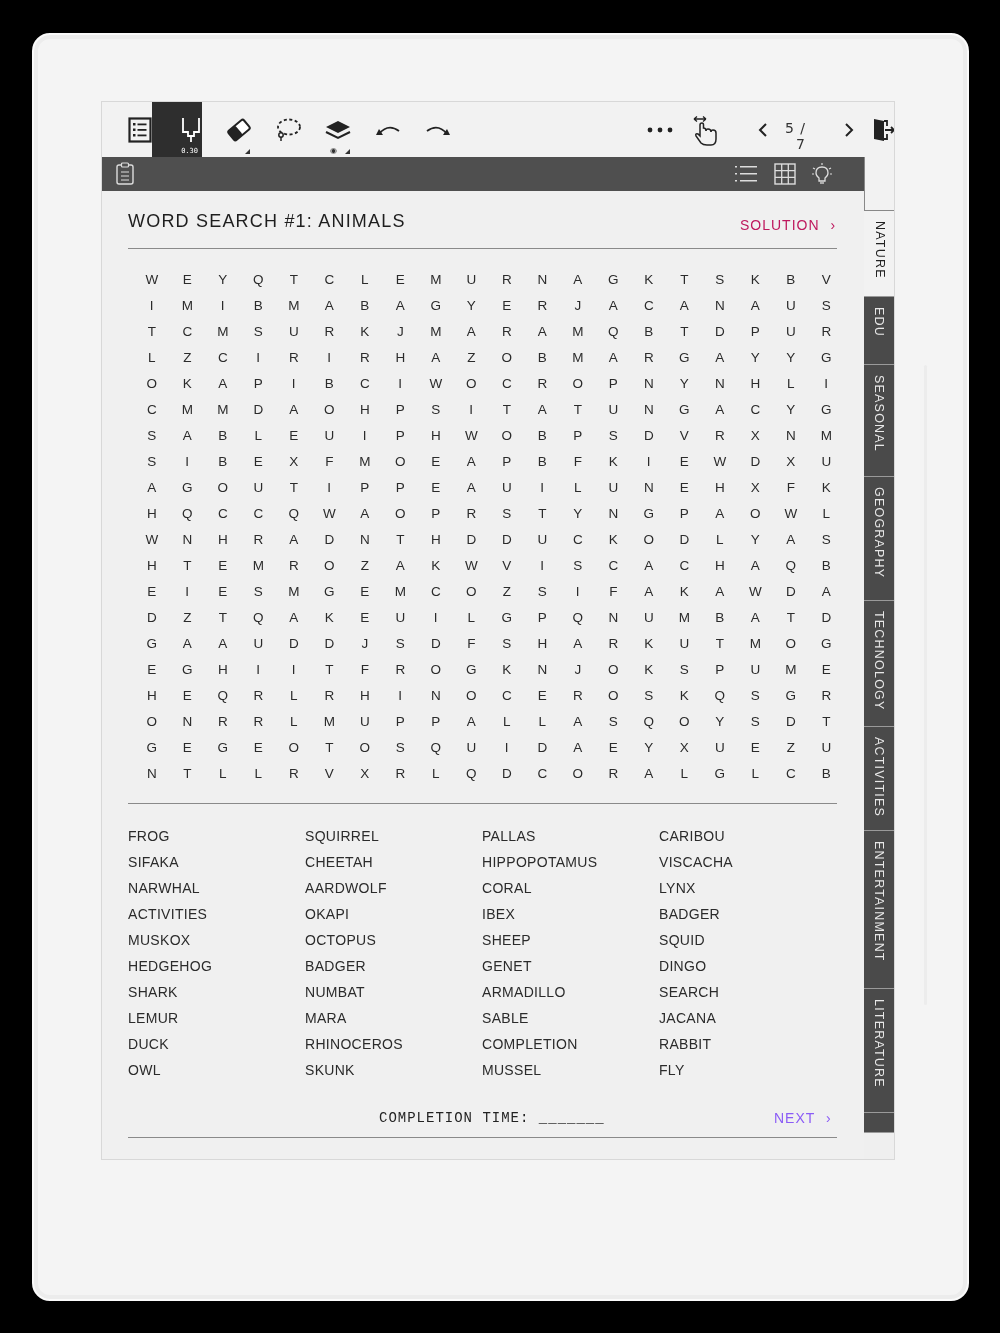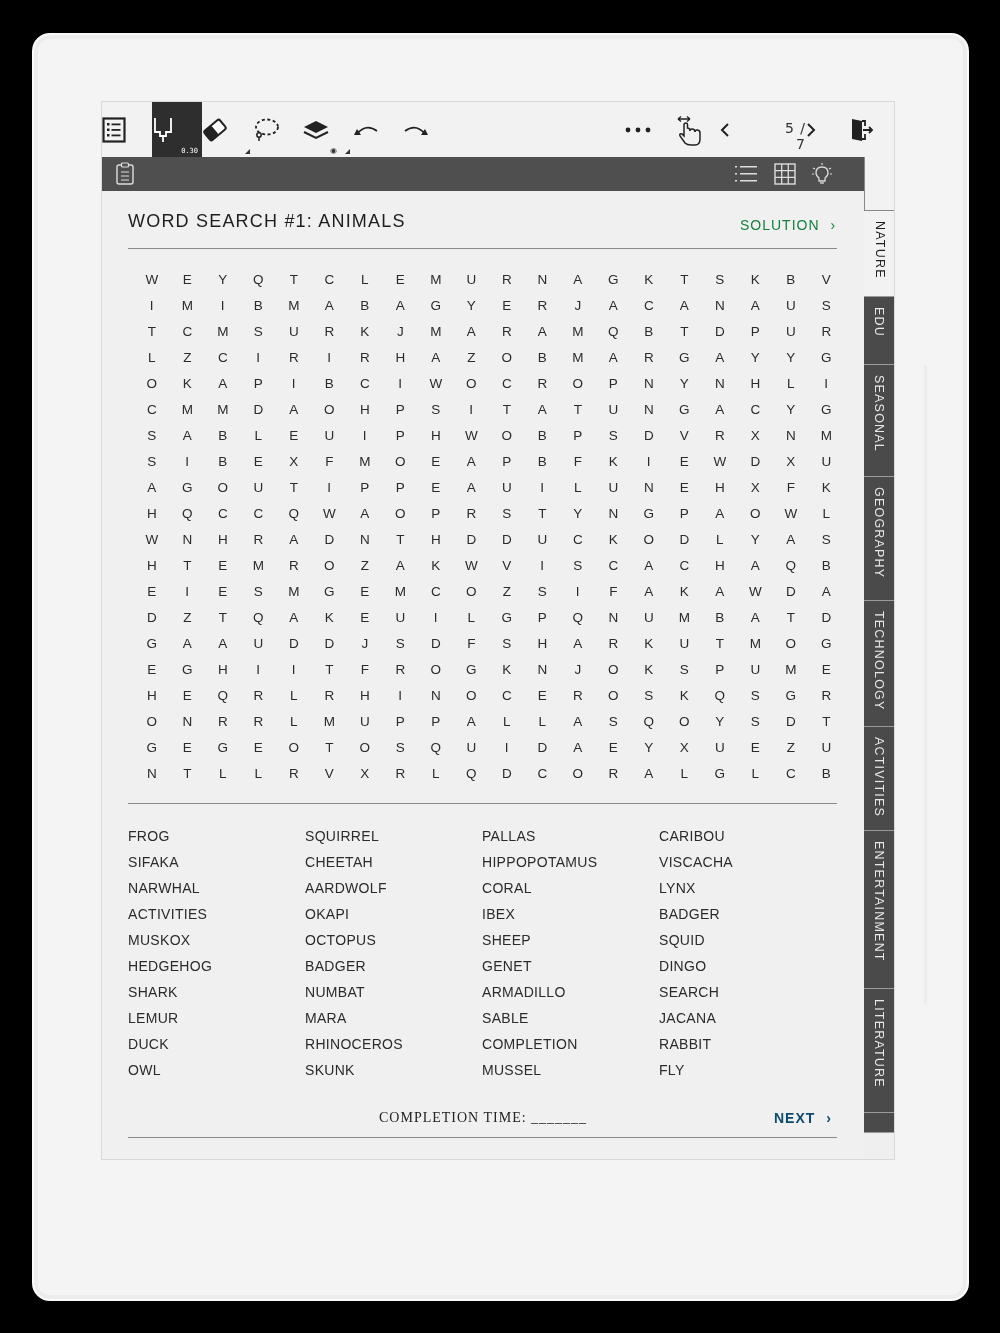--- a/index.html
+++ b/index.html
@@ -17,47 +17,47 @@
       background: #efefef; overflow: hidden;
       border: 1px solid #d8d8d8;
     }
     .bezel-line {
       position: absolute; right: 40px; top: 330px; width: 3px; height: 640px;
       background: #ececec; border-radius: 2px;
     }
 
     
     .toolbar { position: absolute; left: 0; top: 0; width: 794px; height: 55px; background: #f2f2f2; }
-    .tb-btn { position: absolute; top: 0; height: 55px; width: 50px; display: flex; align-items: center; justify-content: flex-start; cursor: pointer; }
+    .tb-btn { position: absolute; top: 0; height: 55px; width: 50px; display: flex; align-items: center; justify-content: flex-end; cursor: pointer; }
     .tb-btn svg { display: block; }
     .tb-btn.active { background: #2e2e2e; }
     .tb-sub { position: absolute; bottom: 2px; right: 4px; font-size: 7px; color: #fff; font-family: "DejaVu Sans Mono", monospace; }
     .tri { position: absolute; bottom: 3px; width: 0; height: 0; border-left: 5px solid transparent; border-bottom: 5px solid #333; }
     .page-ind { position: absolute; top: 18px; left: 668px; width: 36px; text-align: right; font-size: 14px; color: #333; letter-spacing: 1px; }
 
     
     .subbar { position: absolute; left: 0; top: 55px; width: 762px; height: 34px; background: #4f4f4f; }
     .subbar .ic { position: absolute; top: 5px; width: 26px; height: 24px; display: flex; align-items: center; justify-content: center; cursor: pointer; }
     .tab-top-box { position: absolute; left: 762px; top: 55px; width: 32px; height: 54px; border-left: 1px solid #888; border-bottom: 1px solid #888; background: #f2f2f2; }
 
     
     .page { position: absolute; left: 0; top: 89px; width: 762px; height: 970px; background: #f0f0f0; }
     .title { position: absolute; left: 26px; top: 20px; font-family: "Liberation Sans", sans-serif; font-size: 18px; letter-spacing: 1.2px; color: #1e1e1e; font-weight: normal; }
-    .solution { position: absolute; left: 638px; top: 26px; font-family: "Liberation Sans", sans-serif; font-size: 14px; letter-spacing: 1px; color: #15803d; cursor: pointer; }
+    .solution { position: absolute; left: 638px; top: 26px; font-family: "Liberation Sans", sans-serif; font-size: 14px; letter-spacing: 1px; color: #be185d; cursor: pointer; }
     .rule { position: absolute; left: 26px; width: 709px; height: 1px; background: #8a8a8a; }
 
     .grid { position: absolute; left: 32px; top: 76px; }
     .grid-row { height: 26px; display: flex; }
     .cell { width: 35.5px; text-align: center; font-family: "Liberation Sans", sans-serif; font-size: 13.5px; color: #2b2b2b; line-height: 26px; }
 
     .words { position: absolute; left: 26px; top: 632px; width: 720px; display: grid; grid-template-columns: 177px 177px 177px 177px; grid-auto-flow: column; grid-template-rows: repeat(10, 26px); }
     .word { font-family: "Liberation Sans", sans-serif; font-size: 14px; color: #2b2b2b; letter-spacing: 0.3px; line-height: 26px; }
 
-    .completion { position: absolute; left: 277px; top: 919px; font-family: Liberation Serif, serif; font-size: 14px; letter-spacing: 1px; color: #222; }
-    .next { position: absolute; left: 672px; top: 919px; font-family: "Liberation Sans", sans-serif; font-size: 14px; letter-spacing: 1px; color: #0c4a6e; cursor: pointer; font-weight: bold; }
+    .completion { position: absolute; left: 277px; top: 919px; font-family: Liberation Mono, monospace; font-size: 14px; letter-spacing: 1px; color: #222; }
+    .next { position: absolute; left: 672px; top: 919px; font-family: "Liberation Sans", sans-serif; font-size: 14px; letter-spacing: 1px; color: #8b5cf6; cursor: pointer; }
 
     
     .sidetabs { position: absolute; left: 762px; top: 109px; width: 32px; }
     .stab { position: relative; width: 30px; background: #4a4a4a; border-bottom: 1px solid #9a9a9a; cursor: pointer; display: flex; justify-content: center; }
     .stab.active { background: #f2f2f2; width: 32px; }
     .stab span { writing-mode: vertical-rl; font-family: "Liberation Sans", sans-serif; font-size: 12.5px; letter-spacing: 1.2px; color: #e8e8e8; padding-top: 10px; }
     .stab.active span { color: #222; }
   </style>
 </head>
 <body>

